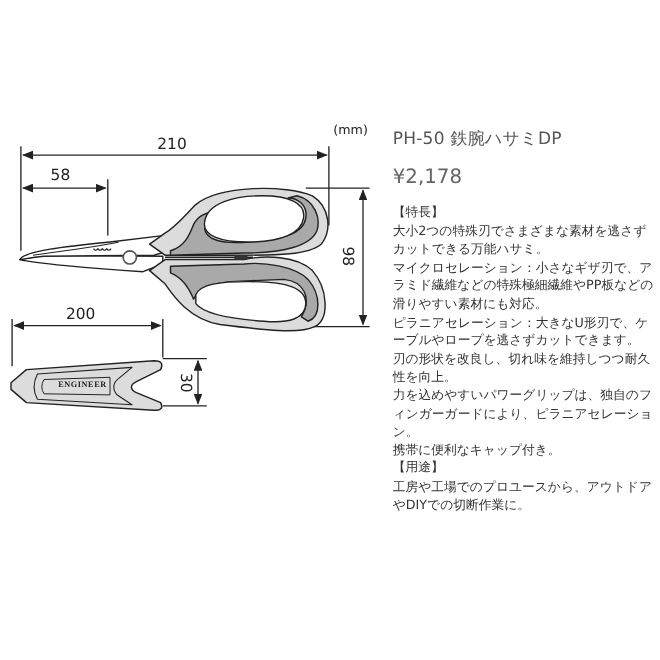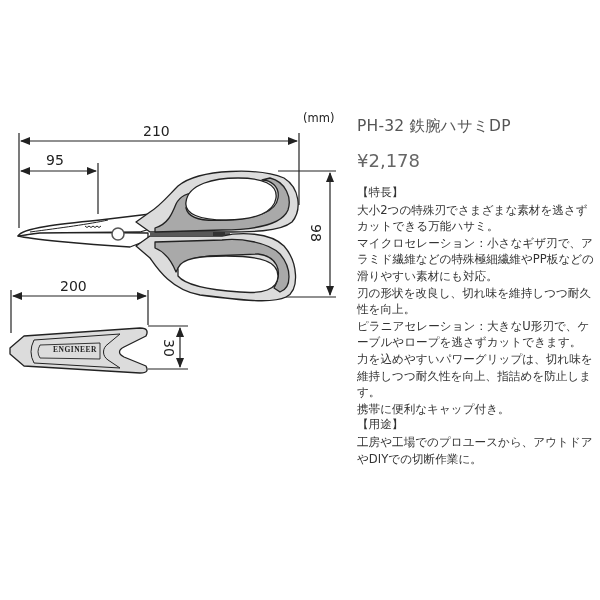--- a/index.html
+++ b/index.html
@@ -88,34 +88,34 @@
 
     <g stroke="#222" stroke-width="1.3" stroke-linejoin="round">
       <path d="M24,336 L140,328 C148,328 148,332 146,336 L124,347 C118,350 118,354 124,357 L146,366 C148,370 148,373 140,373 L24,366 L10,354 L10,348 Z" fill="#dcdcdc"></path>
       <path d="M34,340 L120,334 L108,344 C102,348 102,356 108,360 L120,368 L34,363 Q28,352 34,340 Z" fill="none" stroke-width="1"></path>
       <path d="M40,345 L100,343 L100,359 L40,358 Q36,352 40,345 Z" fill="#dcdcdc" stroke-width="0.9"></path>
     </g>
   </svg>
 
   <span class="unit-label">(mm)</span>
   <span class="dim-label" style="left:143px;top:124px;">210</span>
-  <span class="dim-label" style="left:46px;top:153px;">95</span>
+  <span class="dim-label" style="left:46px;top:153px;">58</span>
   <span class="dim-label" style="left:307px;top:226px;transform:rotate(90deg);transform-origin:center;">98</span>
   <span class="dim-label" style="left:60px;top:279px;">200</span>
   <span class="dim-label" style="left:160px;top:341px;transform:rotate(90deg);transform-origin:center;">30</span>
   <span class="dim-label" style="left:53px;top:346px;font-size:7.5px;font-weight:bold;letter-spacing:0.5px;font-family:Liberation Serif, serif;">ENGINEER</span>
 </div>
 
 <div class="info">
-  <div class="title">PH-32 鉄腕ハサミDP</div>
+  <div class="title">PH-50 鉄腕ハサミDP</div>
   <div class="price">¥2,178</div>
   <div class="desc">
     <p class="section-head">【特長】</p>
     <p>大小2つの特殊刃でさまざまな素材を逃さずカットできる万能ハサミ。</p>
     <p>マイクロセレーション：小さなギザ刃で、アラミド繊維などの特殊極細繊維やPP板などの滑りやすい素材にも対応。</p>
+    <p>ピラニアセレーション：大きなU形刃で、ケーブルやロープを逃さずカットできます。</p>
     <p>刃の形状を改良し、切れ味を維持しつつ耐久性を向上。</p>
-    <p>ピラニアセレーション：大きなU形刃で、ケーブルやロープを逃さずカットできます。</p>
-    <p>力を込めやすいパワーグリップは、切れ味を維持しつつ耐久性を向上、指詰めを防止します。</p>
+    <p>力を込めやすいパワーグリップは、独自のフィンガーガードにより、ピラニアセレーション。</p>
     <p>携帯に便利なキャップ付き。</p>
     <p class="section-head">【用途】</p>
     <p>工房や工場でのプロユースから、アウトドアやDIYでの切断作業に。</p>
   </div>
 </div>
 
 </body></html>

